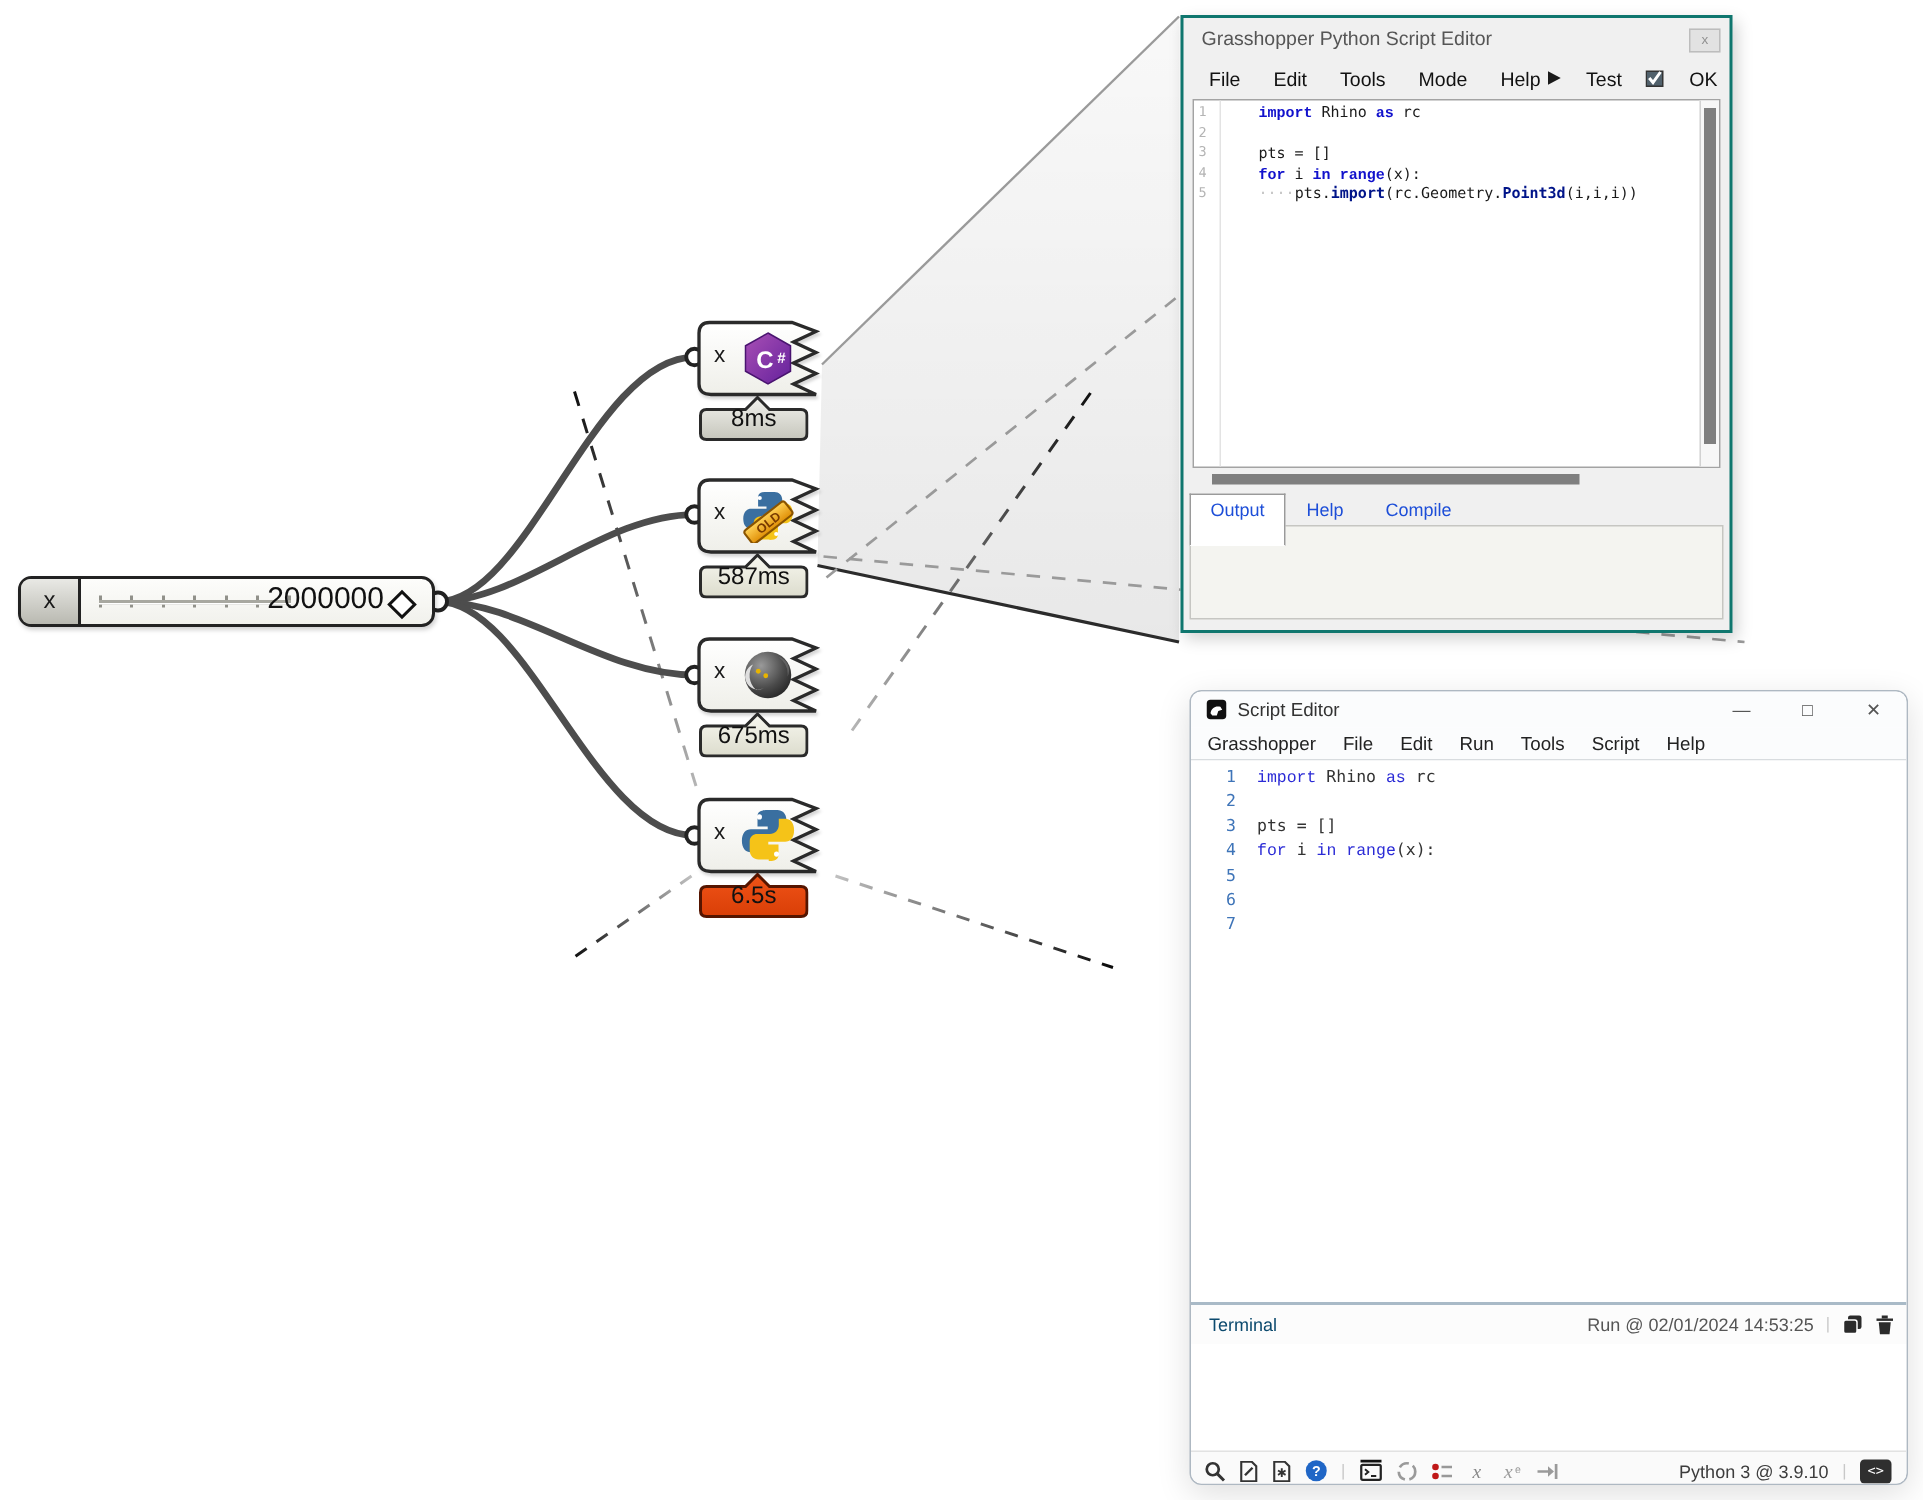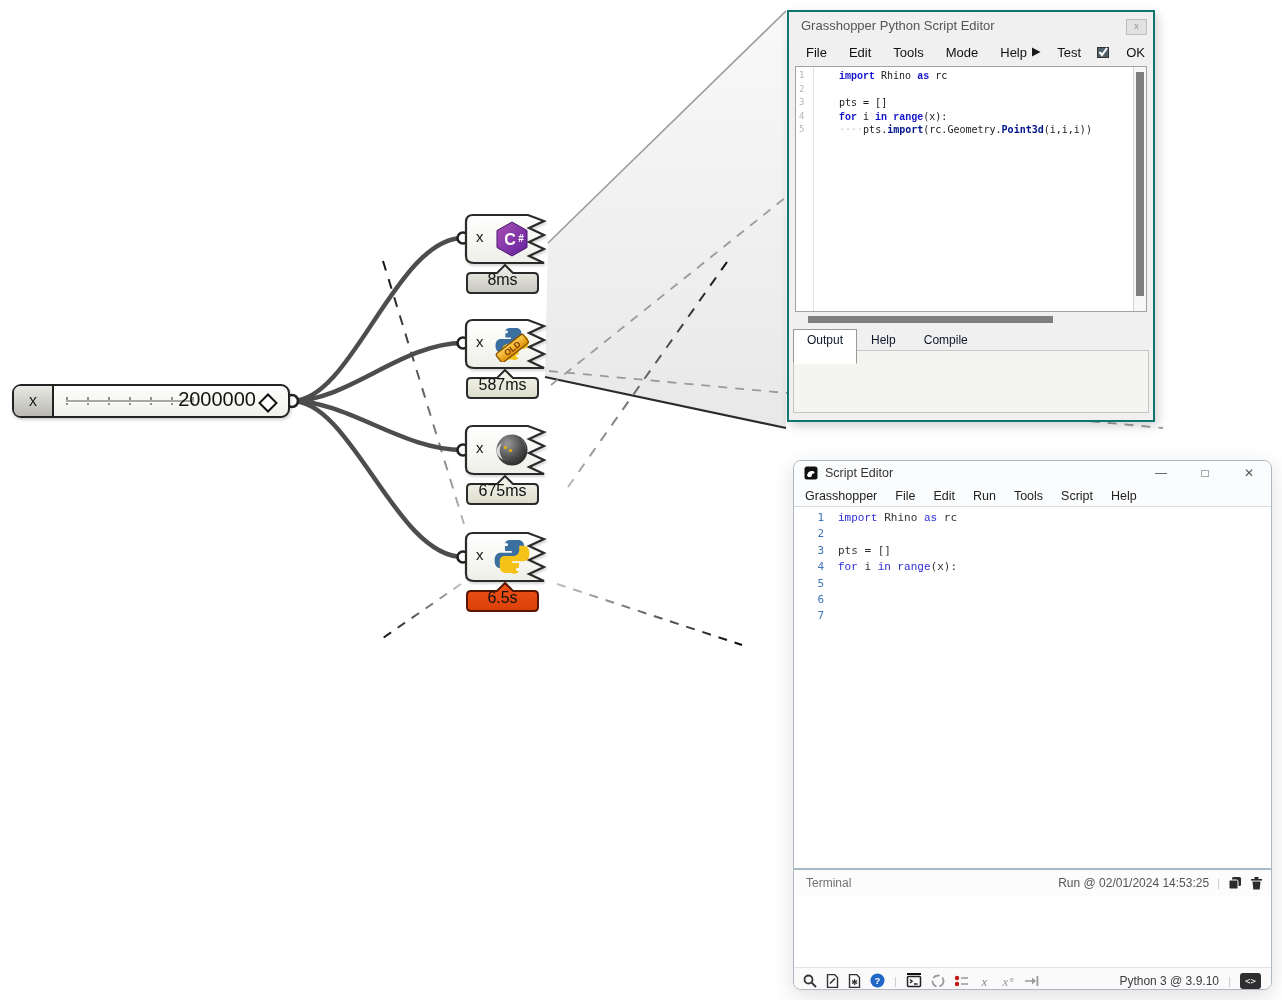--- a/index.html
+++ b/index.html
@@ -50,21 +50,21 @@
   #ghwin .gutter .ln{height:13.5px;padding-left:3px;}
   #ghwin .code{position:absolute;left:17px;right:14px;top:0;bottom:0;padding:3px 0 0 26px;
          font-family:"DejaVu Sans Mono",monospace;font-size:10px;overflow:hidden;}
   #ghwin .code .cl{height:13.5px;white-space:pre;}
   #ghwin .vscroll{position:absolute;right:0;top:0;bottom:0;width:12px;background:#f7f7f7;
          border-left:1px solid #d2d2d2;}
   #ghwin .vscroll .thumb{position:absolute;left:2px;right:2px;top:5px;bottom:15px;background:#7f7f7f;}
   #ghwin .hscroll{position:absolute;left:6px;right:6px;top:303px;height:9px;}
   #ghwin .hscroll .thumb{position:absolute;left:13px;top:1px;width:245px;height:7px;background:#7f7f7f;}
   #ghwin .tabs{position:absolute;left:4px;top:317px;display:flex;}
-  #ghwin .tab{padding:3px 13px 16px 13px;font-size:12px;color:#0f172a;border:1px solid transparent;}
+  #ghwin .tab{padding:3px 13px 16px 13px;font-size:12px;color:#1d4ed8;border:1px solid transparent;}
   #ghwin .tab.active{background:#fff;border-color:#9a9a9a;border-bottom-color:#fff;z-index:2;}
   #ghwin .outpanel{position:absolute;left:4px;right:4px;top:338px;bottom:7px;background:#f4f4f0;
          border:1px solid #c6c6c2;}
   .tk-kw{color:#1111cc;font-weight:bold;font-family:Liberation Mono, monospace;}
   .tk-fn{color:#001489;font-weight:bold;}
   .tk-ws{color:#c4c4c4;}
   .tk-t{color:#1a1a1a;}
 
   
   #sewin{position:absolute;left:793px;top:460px;width:479px;height:530px;background:#fff;
@@ -82,21 +82,21 @@
          font-family:"DejaVu Sans Mono",monospace;font-size:11px;color:#3e74b8;}
   #sewin .gutter .ln{height:16.4px;}
   #sewin .code{position:absolute;left:44px;top:0;right:6px;bottom:0;padding-top:4px;
          font-family:"DejaVu Sans Mono",monospace;font-size:11px;overflow:hidden;}
   #sewin .code .cl{height:16.4px;white-space:pre;}
   #sewin .code .tk-kw{color:#2b2bd6;font-weight:normal;}
   #sewin .code .tk-t{color:#333;}
   .tk-guide{display:inline-block;width:0;height:12px;border-left:1px solid #cfcfcf;vertical-align:middle;}
   #sewin .termhead{position:relative;height:26px;background:#fcfcfc;border-top:2px solid #a9bac7;
          display:flex;align-items:center;}
-  #sewin .termhead .tlabel{font-size:12px;color:#737373;margin-left:12px;}
+  #sewin .termhead .tlabel{font-size:12px;color:#0c4a6e;margin-left:12px;}
   #sewin .termright{position:absolute;right:8px;display:flex;align-items:center;gap:8px;}
   #sewin .stamp{font-size:12px;color:#555;}
   #sewin .vsep{color:#c8c8c8;font-size:11px;}
   #sewin .termbody{height:71px;background:#fff;}
   #sewin .toolbar{position:relative;height:25px;background:#fafafa;border-top:1px solid #e2e2e2;
          display:flex;align-items:center;gap:9px;padding-left:9px;}
   #sewin .status{position:absolute;right:52px;font-size:12px;color:#3c3c3c;text-align:center;}
   #sewin .statsep{position:absolute;right:40px;color:#c8c8c8;font-size:11px;}
   #sewin .chip{position:absolute;right:10px;width:21px;height:16px;background:#2f2f2f;border-radius:3px;
          color:#fff;font-size:9px;text-align:center;line-height:16px;font-family:"DejaVu Sans Mono",monospace;}

